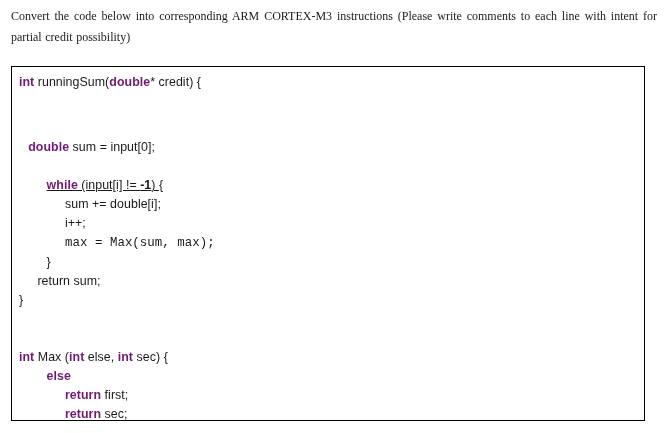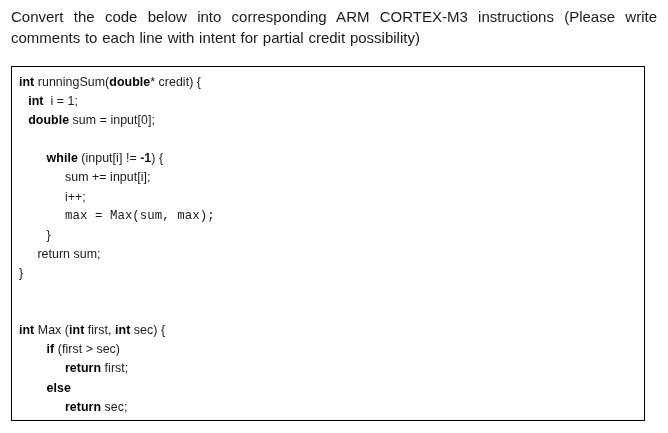--- a/index.html
+++ b/index.html
@@ -15,26 +15,27 @@
     font-family: "Liberation Sans", sans-serif;
     color: #000000;
   }
 
   
   .prompt {
     position: absolute;
     left: 11px;
     top: 6px;
     width: 646px;
-    font-size: 15px;
+    font-size: 12px;
     line-height: 21px;
     color: #1a1a1a;
     text-align: justify;
     text-align-last: left;
     word-spacing: 0.6px;
+    font-family: Liberation Serif, serif;
   }
 
   
   .code-box {
     position: absolute;
     left: 11px;
     top: 66px;
     width: 634px;
     height: 355px;
     box-sizing: border-box;
@@ -48,44 +49,42 @@
   .ln {
     font-size: 12.4px;
     line-height: 19.1px;
     height: 19.1px;
     white-space: pre;
     color: #1a1a1a;
     letter-spacing: 0.05px;
   }
   .ln.blank { color: transparent; }
   .kw {
-    color: #000000;
+    color: #701a75;
     font-weight: bold;
   }
   .num-bold { font-weight: bold; }
 </style>
 </head>
 <body>
 
 <div class="prompt">Convert the code below into corresponding ARM CORTEX-M3 instructions (Please write comments to each line with intent for partial credit possibility)</div>
 
 <div class="code-box">
   <div class="code-inner">
       <div class="ln" style="padding-left: 0px;"><span class="kw">int</span><span> runningSum(</span><span class="kw">double</span><span>* credit) {</span></div>
-      <div class="ln" style="padding-left: 9.2px;"><span class="kw">int</span><span>  i = 1;</span></div>
-      <div class="ln" style="padding-left: 9.2px;"><span class="kw">double</span><span> sum = input[0];</span></div>
+      <div class="ln" style="padding-left: 9.2px; margin-top: 46px;"><span class="kw">double</span><span> sum = input[0];</span></div>
       <div class="ln blank" style="padding-left: 0px;">&nbsp;</div>
-      <div class="ln" style="padding-left: 27.6px;"><span class="kw">while</span><span> (input[i] != </span><span class="num-bold">-1</span><span>) {</span></div>
-      <div class="ln" style="padding-left: 46px;"><span>sum += input[i];</span></div>
+      <div class="ln" style="padding-left: 27.6px; text-decoration: underline;"><span class="kw">while</span><span> (input[i] != </span><span class="num-bold">-1</span><span>) {</span></div>
+      <div class="ln" style="padding-left: 46px;"><span>sum += double[i];</span></div>
       <div class="ln" style="padding-left: 46px;"><span>i++;</span></div>
       <div class="ln" style="padding-left: 46px; font-family: Liberation Mono, monospace;"><span>max = Max(sum, max);</span></div>
       <div class="ln" style="padding-left: 27.6px;"><span>}</span></div>
       <div class="ln" style="padding-left: 18.4px;"><span>return sum;</span></div>
       <div class="ln" style="padding-left: 0px;"><span>}</span></div>
       <div class="ln blank" style="padding-left: 0px;">&nbsp;</div>
       <div class="ln blank" style="padding-left: 0px;">&nbsp;</div>
-      <div class="ln" style="padding-left: 0px;"><span class="kw">int</span><span> Max (</span><span class="kw">int</span><span> first, </span><span class="kw">int</span><span> sec) {</span></div>
-      <div class="ln" style="padding-left: 27.6px;"><span class="kw">if</span><span> (first &gt; sec)</span></div>
+      <div class="ln" style="padding-left: 0px;"><span class="kw">int</span><span> Max (</span><span class="kw">int</span><span> else, </span><span class="kw">int</span><span> sec) {</span></div>
+      <div class="ln" style="padding-left: 27.6px;"><span class="kw">else</span></div>
       <div class="ln" style="padding-left: 46px;"><span class="kw">return</span><span> first;</span></div>
-      <div class="ln" style="padding-left: 27.6px;"><span class="kw">else</span></div>
       <div class="ln" style="padding-left: 46px;"><span class="kw">return</span><span> sec;</span></div>
     </div>
 </div>
 
 </body></html>

